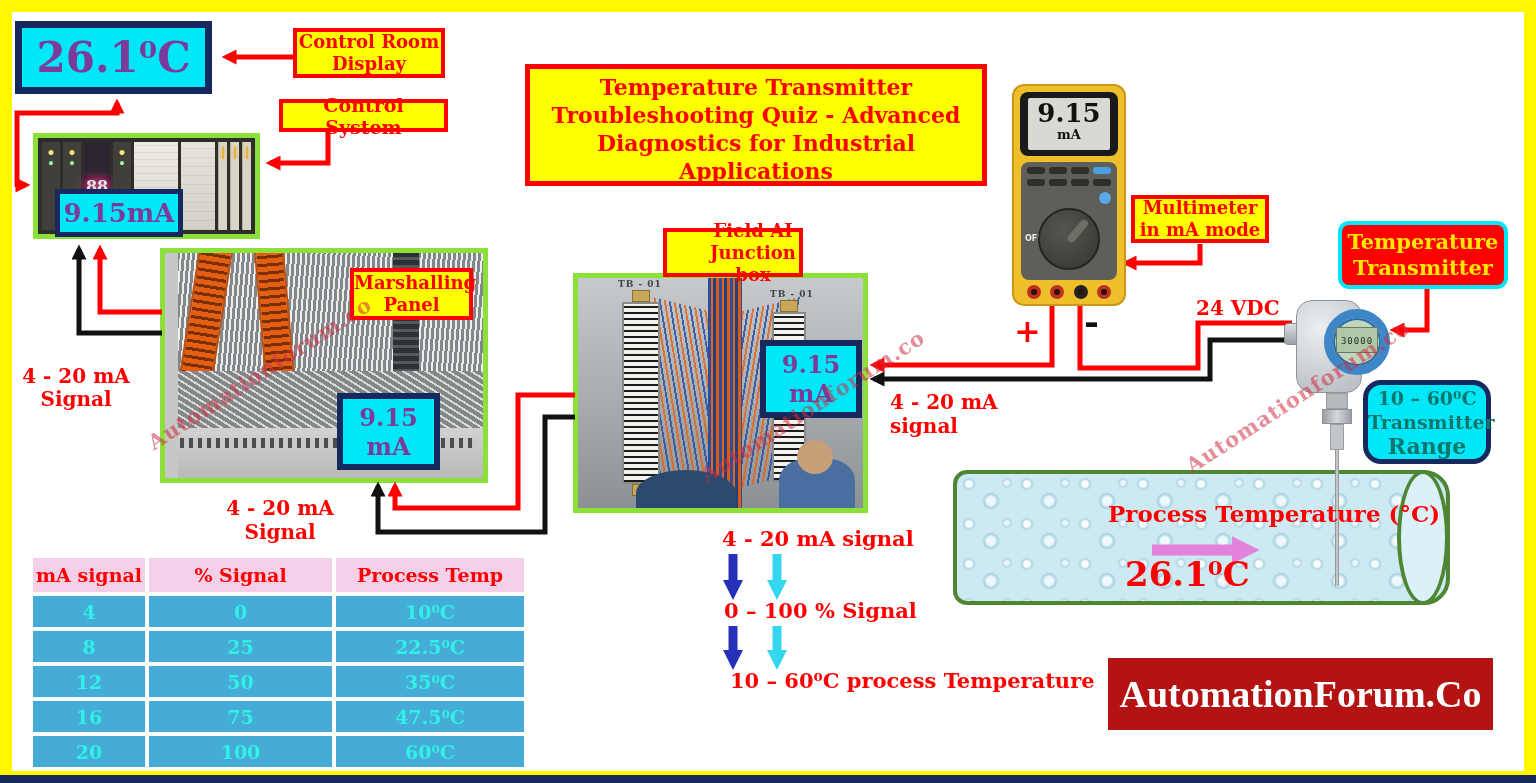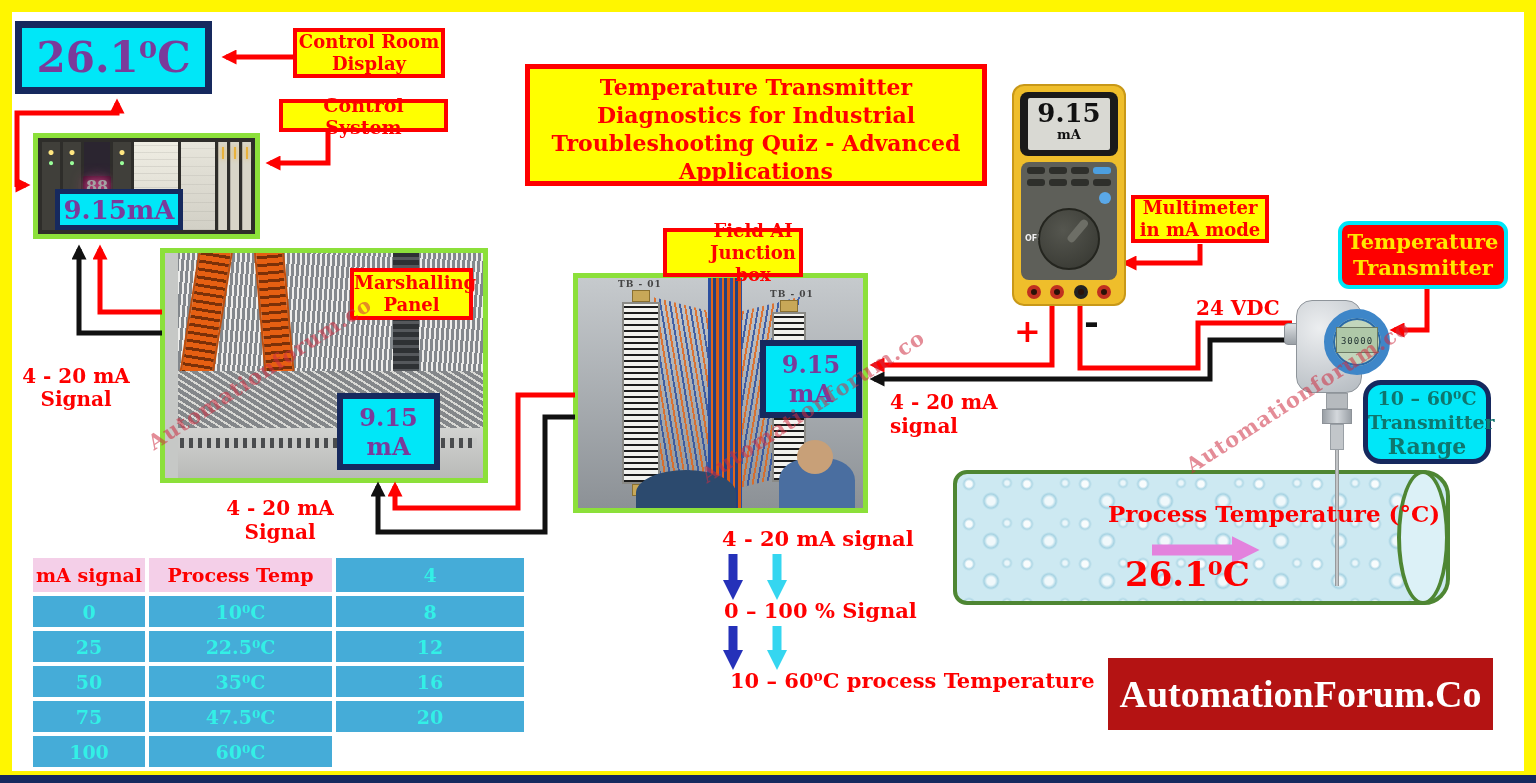--- a/index.html
+++ b/index.html
@@ -33,21 +33,21 @@
   .photo { position:absolute; border:5px solid #8CE03A; z-index:1; overflow:hidden; }
 
   
   .plc { left:33px; top:133px; width:227px; height:106px; background:#2E2D2A; }
   .plc-rack { display:flex; height:100%; gap:3px; padding:4px; }
   .plc-mod { height:100%; position:relative; }
   .pm-dark { width:18px; background:#403F3A;
     background-image:radial-gradient(circle at 50% 12%, #ffe680 2px, transparent 3px),
                      radial-gradient(circle at 50% 24%, #9f9 1.5px, transparent 2.5px); }
   .pm-led { width:26px; background:#2B2530; display:flex; align-items:center; justify-content:center; }
-  .pm-led span { color:#a3a3a3; font-size:16px; font-weight:bold; background:#40102C; padding:1px 3px;
+  .pm-led span { color:#e5e5e5; font-size:16px; font-weight:bold; background:#40102C; padding:1px 3px;
                  border-radius:2px; text-shadow:0 0 9px #FF5CA8, 0 0 16px #FF5CA8; }
   .pm-white { width:44px; background:repeating-linear-gradient(0deg, rgba(0,0,0,.08) 0 1px, transparent 1px 7px),
               linear-gradient(#EFEDE3,#D9D7CD); }
   .pm-white2 { width:34px; background:repeating-linear-gradient(0deg, rgba(0,0,0,.06) 0 1px, transparent 1px 9px),
                linear-gradient(#E7E5DB,#D2D0C6); }
   .pm-beige { flex:1; background:#D8D5C8; border-left:1px solid rgba(0,0,0,.18); }
   .pm-beige::before { content:''; position:absolute; top:5px; left:3px; right:3px; height:12px;
                       background:#E8B23C; box-shadow:0 0 5px #E8B23C; }
 
   
@@ -246,36 +246,36 @@
     <path d="M733,554 V584" stroke="#2531B9" stroke-width="9" fill="none" marker-end="url(#blA)"></path>
     <path d="M777,554 V584" stroke="#35D6F0" stroke-width="9" fill="none" marker-end="url(#cyA)"></path>
     <path d="M733,626 V654" stroke="#2531B9" stroke-width="9" fill="none" marker-end="url(#blA)"></path>
     <path d="M777,626 V654" stroke="#35D6F0" stroke-width="9" fill="none" marker-end="url(#cyA)"></path>
 
     <path d="M1152,550 H1240" stroke="#E382DD" stroke-width="11" fill="none" marker-end="url(#pkA)"></path>
   </svg>
 
   <div class="title-box">
     <span>Temperature Transmitter</span>
+    <span>Troubleshooting Quiz - Advanced</span>
     <span>Diagnostics for Industrial</span>
-    <span>Troubleshooting Quiz - Advanced</span>
     <span>Applications</span>
   </div>
 
   <div class="reading crd">
     <span>26.1⁰C</span>
   </div>
   <div class="lbl" style="left:293px;top:28px;width:152px;height:50px;">
     <span>Control Room</span>
     <span>Display</span>
   </div>
   <div class="lbl" style="left:279px;top:99px;width:169px;height:33px;">
     <span style="font-size:19px;">Control System</span>
   </div>
-  <div class="reading" style="left:55px;top:189px;width:128px;height:41px;border-width:5px;font-size:26px;">
+  <div class="reading" style="left:55px;top:189px;width:128px;height:48px;border-width:5px;font-size:26px;">
     <span>9.15mA</span>
   </div>
 
   <div class="redtext" style="left:20px;top:365px;width:112px;font-size:20px;line-height:23px;">
     <span>4 - 20 mA</span><br>
     <span>Signal</span>
   </div>
 
   <div class="lbl" style="left:350px;top:268px;width:123px;height:52px;">
     <span>Marshalling</span>
@@ -366,20 +366,21 @@
 
   <div class="redtext pipe-title"><span>Process Temperature (°C)</span></div>
   <div class="redtext pipe-value"><span>26.1⁰C</span></div>
 
   <div class="redtext" style="left:722px;top:526px;font-size:21px;text-align:left;"><span>4 - 20 mA signal</span></div>
   <div class="redtext" style="left:724px;top:598px;font-size:21px;text-align:right;"><span>0 – 100 % Signal</span></div>
   <div class="redtext" style="left:730px;top:668px;font-size:21px;text-align:left;"><span>10 – 60⁰C process Temperature</span></div>
 
   <div class="dtable">
     <div class="th">mA signal</div>
+    <div class="th">% Signal</div>
     <div class="th">Process Temp</div>
     <div class="td">4</div>
     <div class="td">0</div>
     <div class="td">10⁰C</div>
     <div class="td">8</div>
     <div class="td">25</div>
     <div class="td">22.5⁰C</div>
     <div class="td">12</div>
     <div class="td">50</div>
     <div class="td">35⁰C</div>

